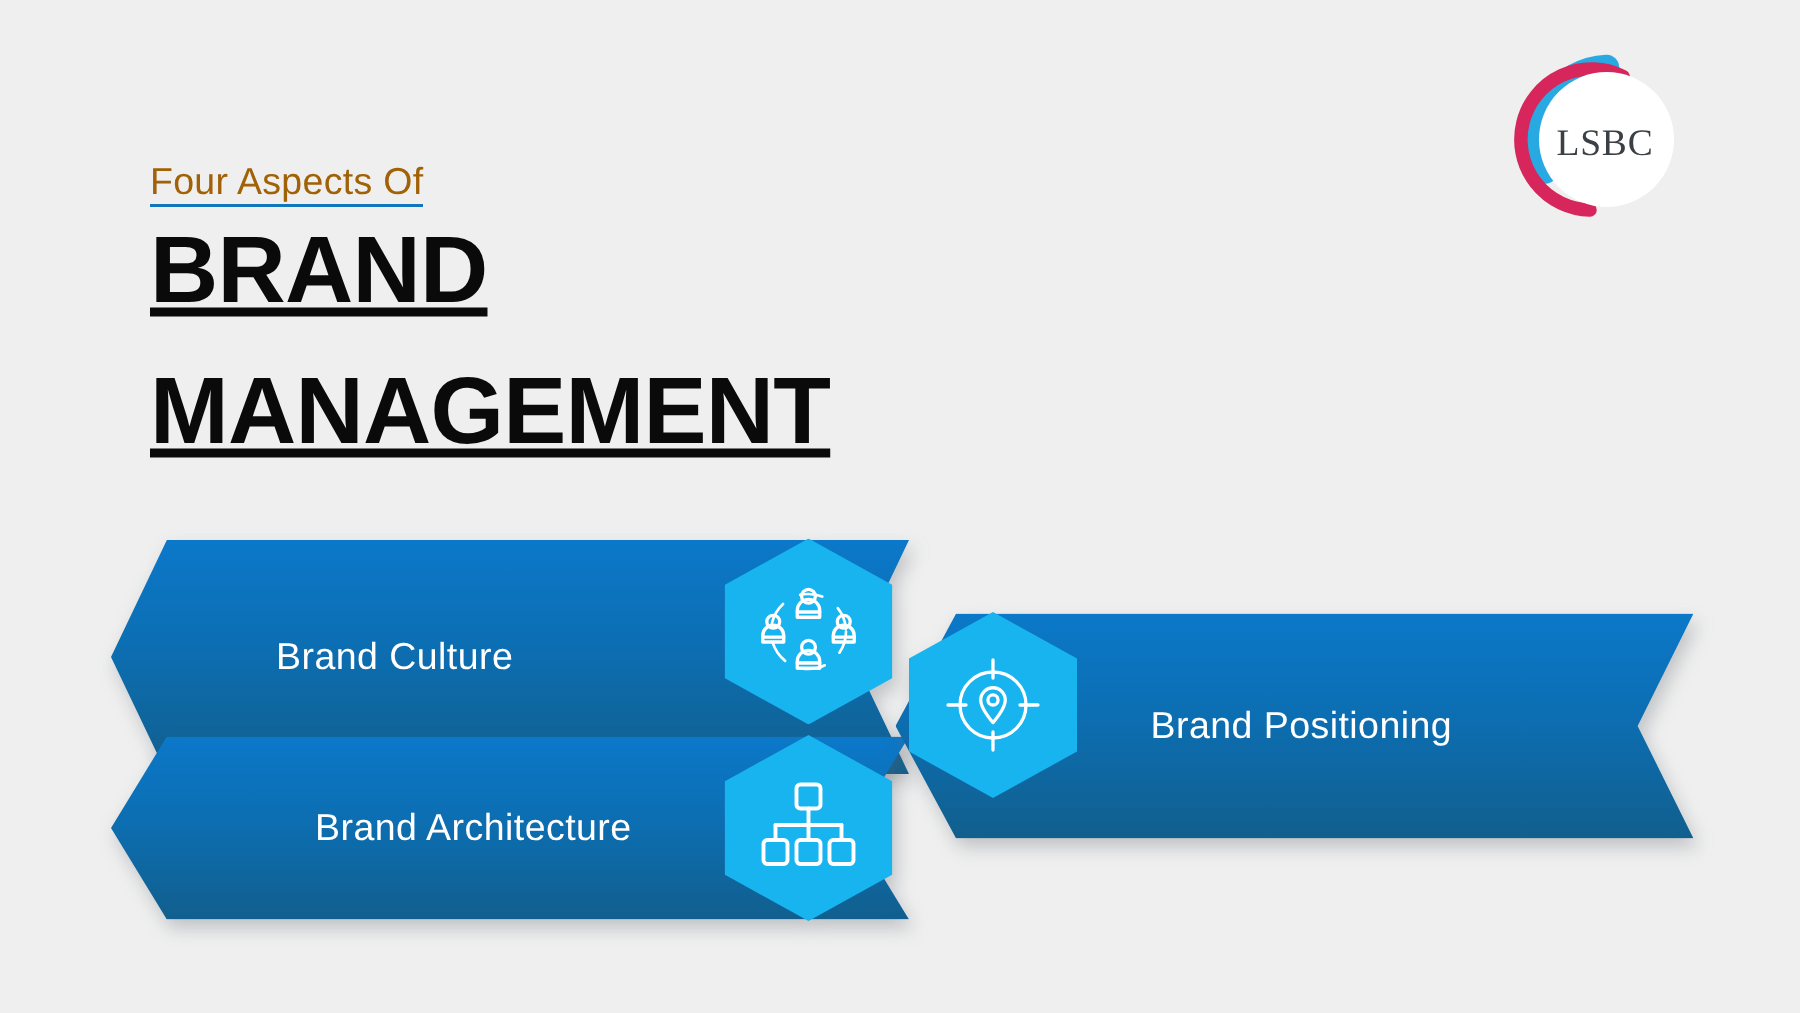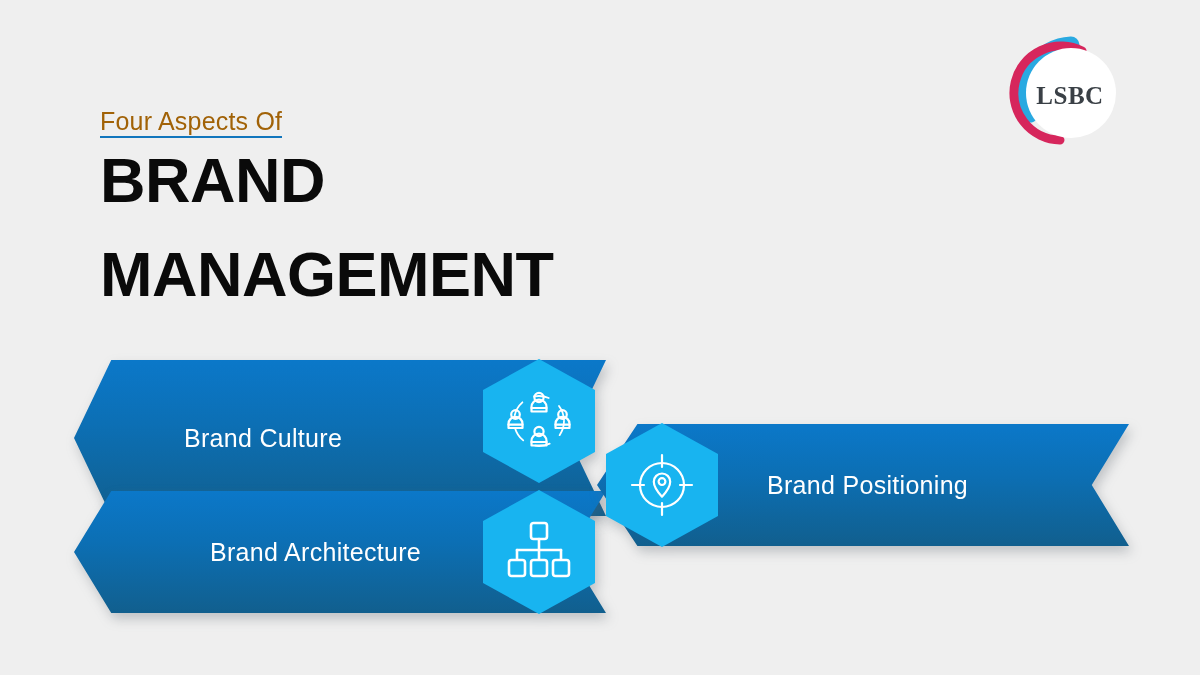--- a/index.html
+++ b/index.html
@@ -39,20 +39,21 @@
   .main-title {
     position: absolute;
     left: 100px;
     top: 146px;
     font-size: 63px;
     font-weight: 800;
     color: #0a0a0a;
     line-height: 1.08;
     letter-spacing: -0.5px;
     white-space: nowrap;
+    text-decoration: underline;
   }
   .main-title .line2 { display: block; margin-top: 26px; }
 
   
   .logo {
     position: absolute;
     left: 1008px;
     top: 36px;
     width: 115px;
     height: 115px;
@@ -62,21 +63,21 @@
     position: absolute;
     left: 0; top: 0;
     width: 115px; height: 115px;
     display: flex;
     align-items: center;
     justify-content: center;
     padding-left: 9px;
     padding-top: 5px;
     box-sizing: border-box;
     font-family: "Liberation Serif", serif;
-    font-weight: 700;
+    font-weight: 400;
     font-size: 25px;
     color: #3a4046;
     letter-spacing: 0.5px;
   }
 
   
   .banner {
     position: absolute;
     filter: drop-shadow(3px 6px 6px rgba(90,100,110,0.32));
   }
@@ -119,21 +120,21 @@
     display: flex;
     align-items: center;
     justify-content: center;
   }
   .hex svg { display: block; }
 
   
   #banner-culture      { left: 74px;  top: 360px; width: 532px; height: 156px; }
   #banner-architecture { left: 74px;  top: 491px; width: 532px; height: 122px; }
   #banner-strategy     { left: 597px; top: 276px; width: 532px; height: 122px; }
-  #banner-positioning  { left: 597px; top: 424px; width: 532px; height: 122px; }
+  #banner-positioning  { left: 597px; top: 409px; width: 532px; height: 150px; }
 
   #banner-culture .hex      { left: 409px; top: -1px; }
   #banner-architecture .hex { left: 409px; top: -1px; }
   #banner-strategy .hex     { left: 9px;   top: -1px; }
   #banner-positioning .hex  { left: 9px;   top: -1px; }
 
   #banner-culture .banner-label      { left: 110px; }
   #banner-architecture .banner-label { left: 96px; margin-left: 40px; }
   #banner-strategy .banner-label     { left: 170px; }
   #banner-positioning .banner-label  { left: 170px; }

